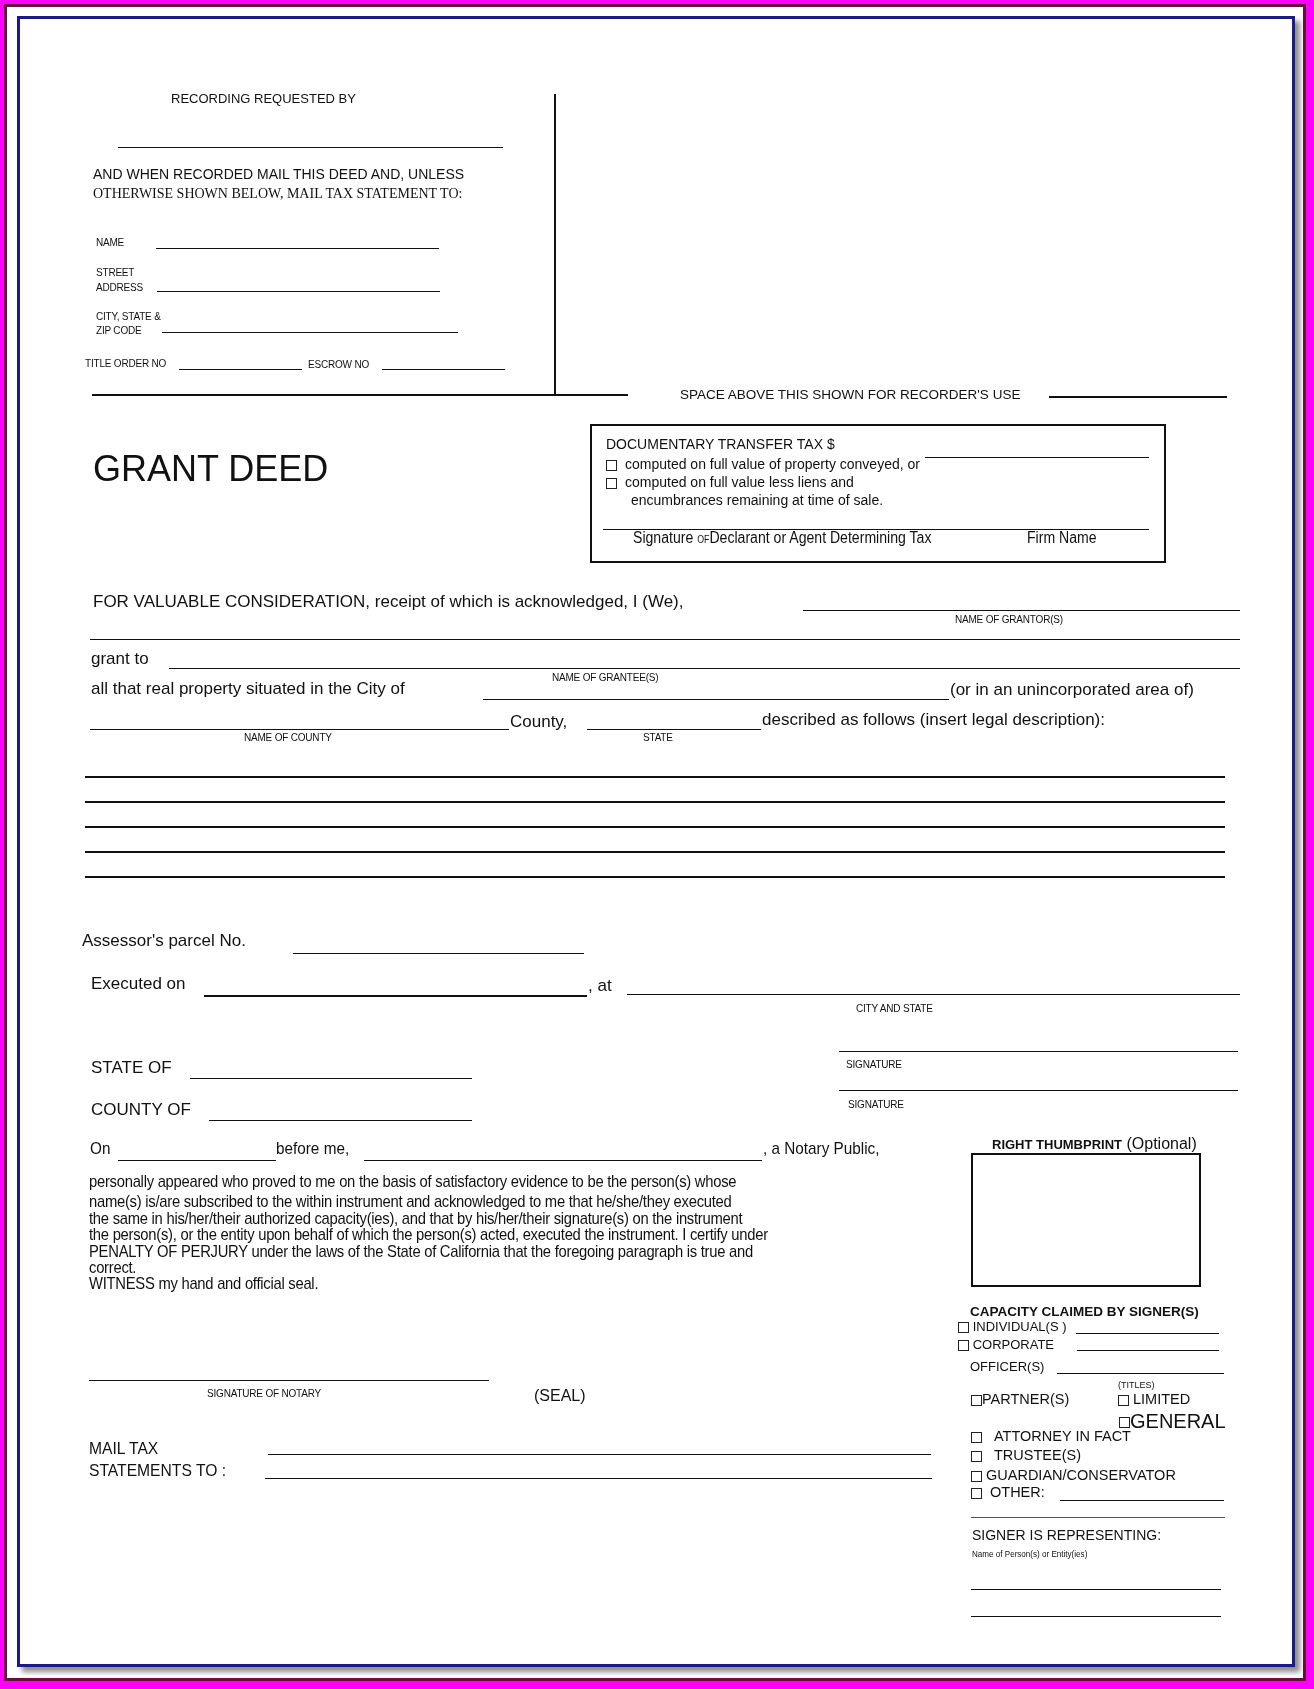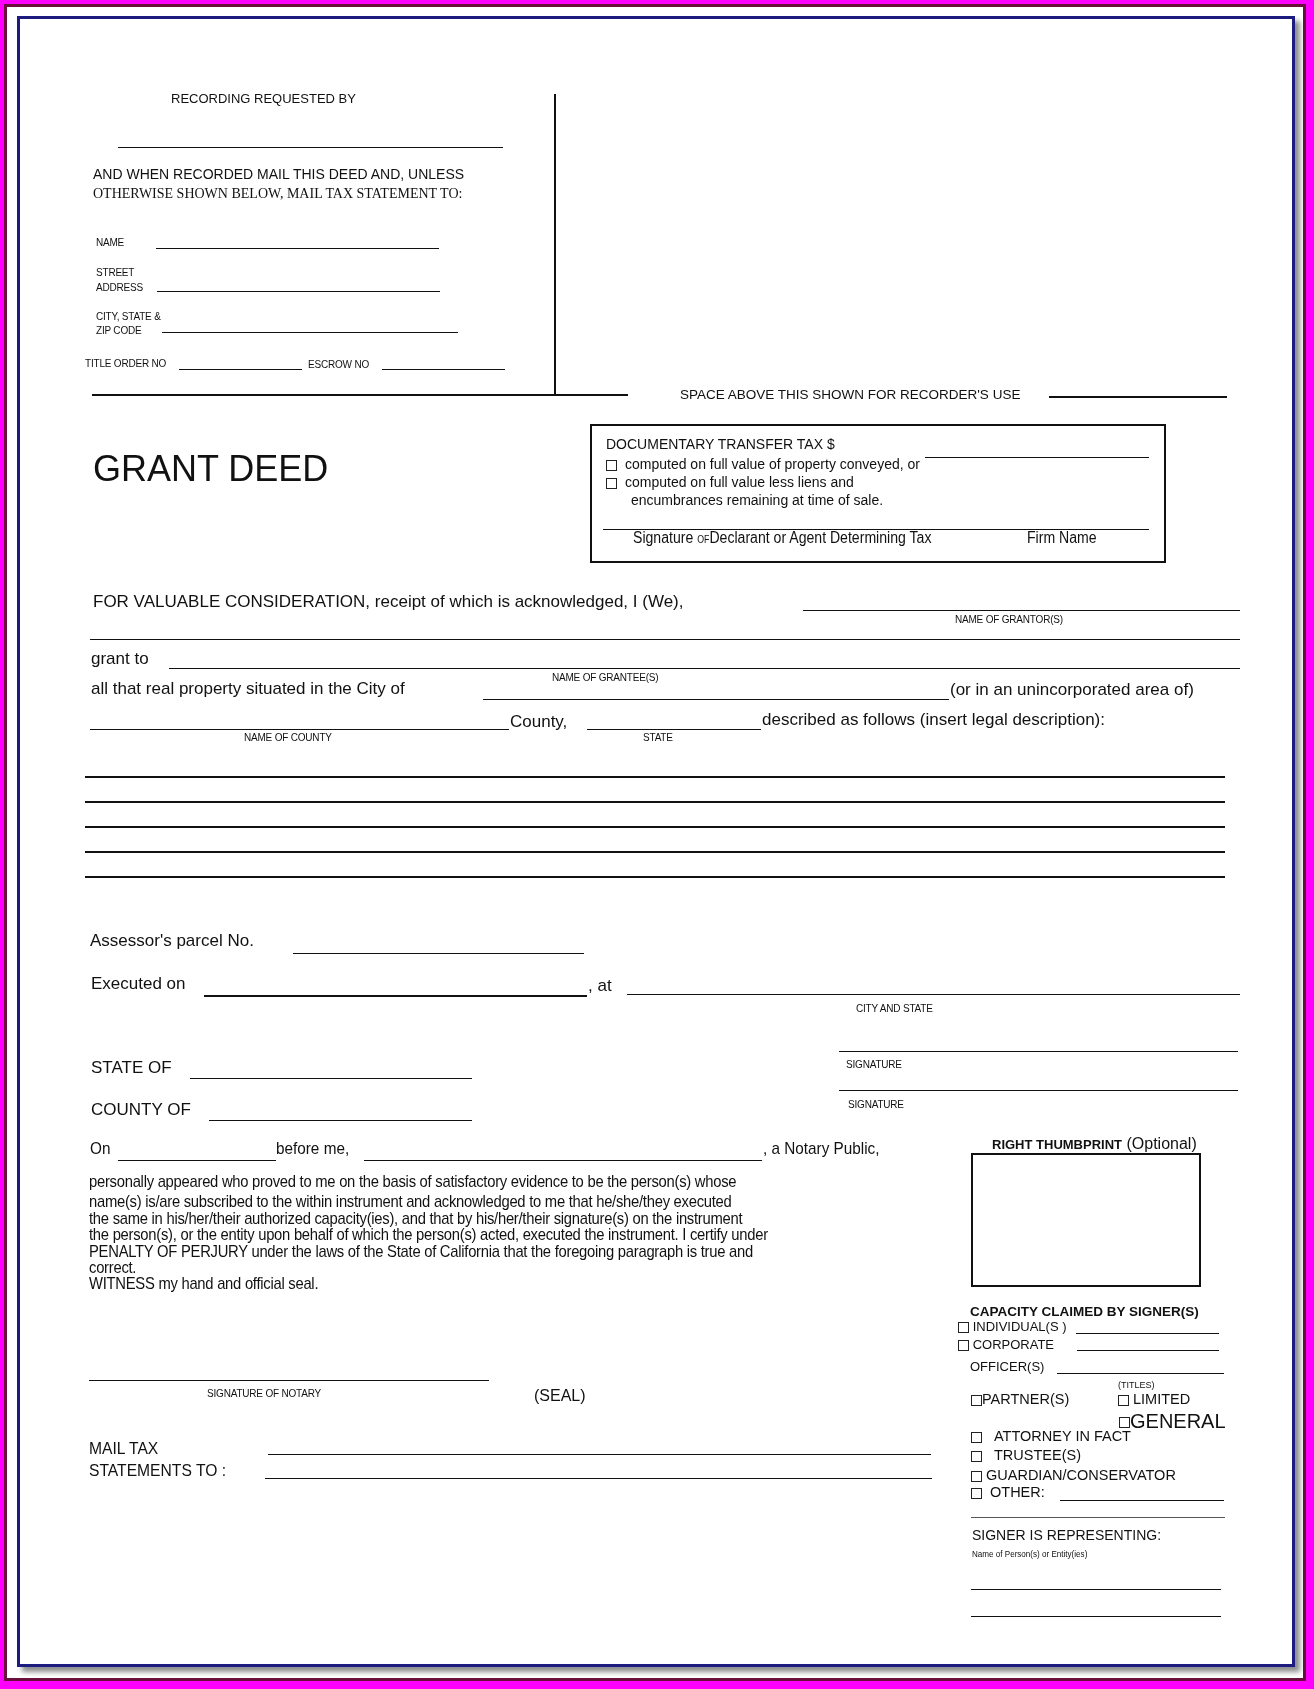--- a/index.html
+++ b/index.html
@@ -96,21 +96,21 @@
 <div class="line" style="left:587px;top:729px;width:174px;"></div>
 <div class="a sm" style="left:643px;top:732px;">STATE</div>
 <div class="a lg" style="left:762px;top:710px;">described as follows (insert legal description):</div>
 
 <div class="line" style="left:85px;top:776px;width:1140px;border-top-width:2px;"></div>
 <div class="line" style="left:85px;top:801px;width:1140px;border-top-width:2px;"></div>
 <div class="line" style="left:85px;top:826px;width:1140px;border-top-width:2px;"></div>
 <div class="line" style="left:85px;top:851px;width:1140px;border-top-width:2px;"></div>
 <div class="line" style="left:85px;top:876px;width:1140px;border-top-width:2px;"></div>
 
-<div class="a lg" style="left:90px;top:931px;">Assessor's parcel No.</div>
+<div class="a lg" style="left:82px;top:931px;">Assessor's parcel No.</div>
 <div class="line" style="left:293px;top:953px;width:291px;"></div>
 
 <div class="a lg" style="left:91px;top:974px;">Executed on</div>
 <div class="line" style="left:204px;top:995px;width:383px;border-top-width:2px;"></div>
 <div class="a lg" style="left:588px;top:976px;">, at</div>
 <div class="line" style="left:627px;top:994px;width:613px;"></div>
 <div class="a sm" style="left:856px;top:1003px;">CITY AND STATE</div>
 
 <div class="line" style="left:839px;top:1051px;width:399px;"></div>
 <div class="a sm" style="left:846px;top:1059px;">SIGNATURE</div>

